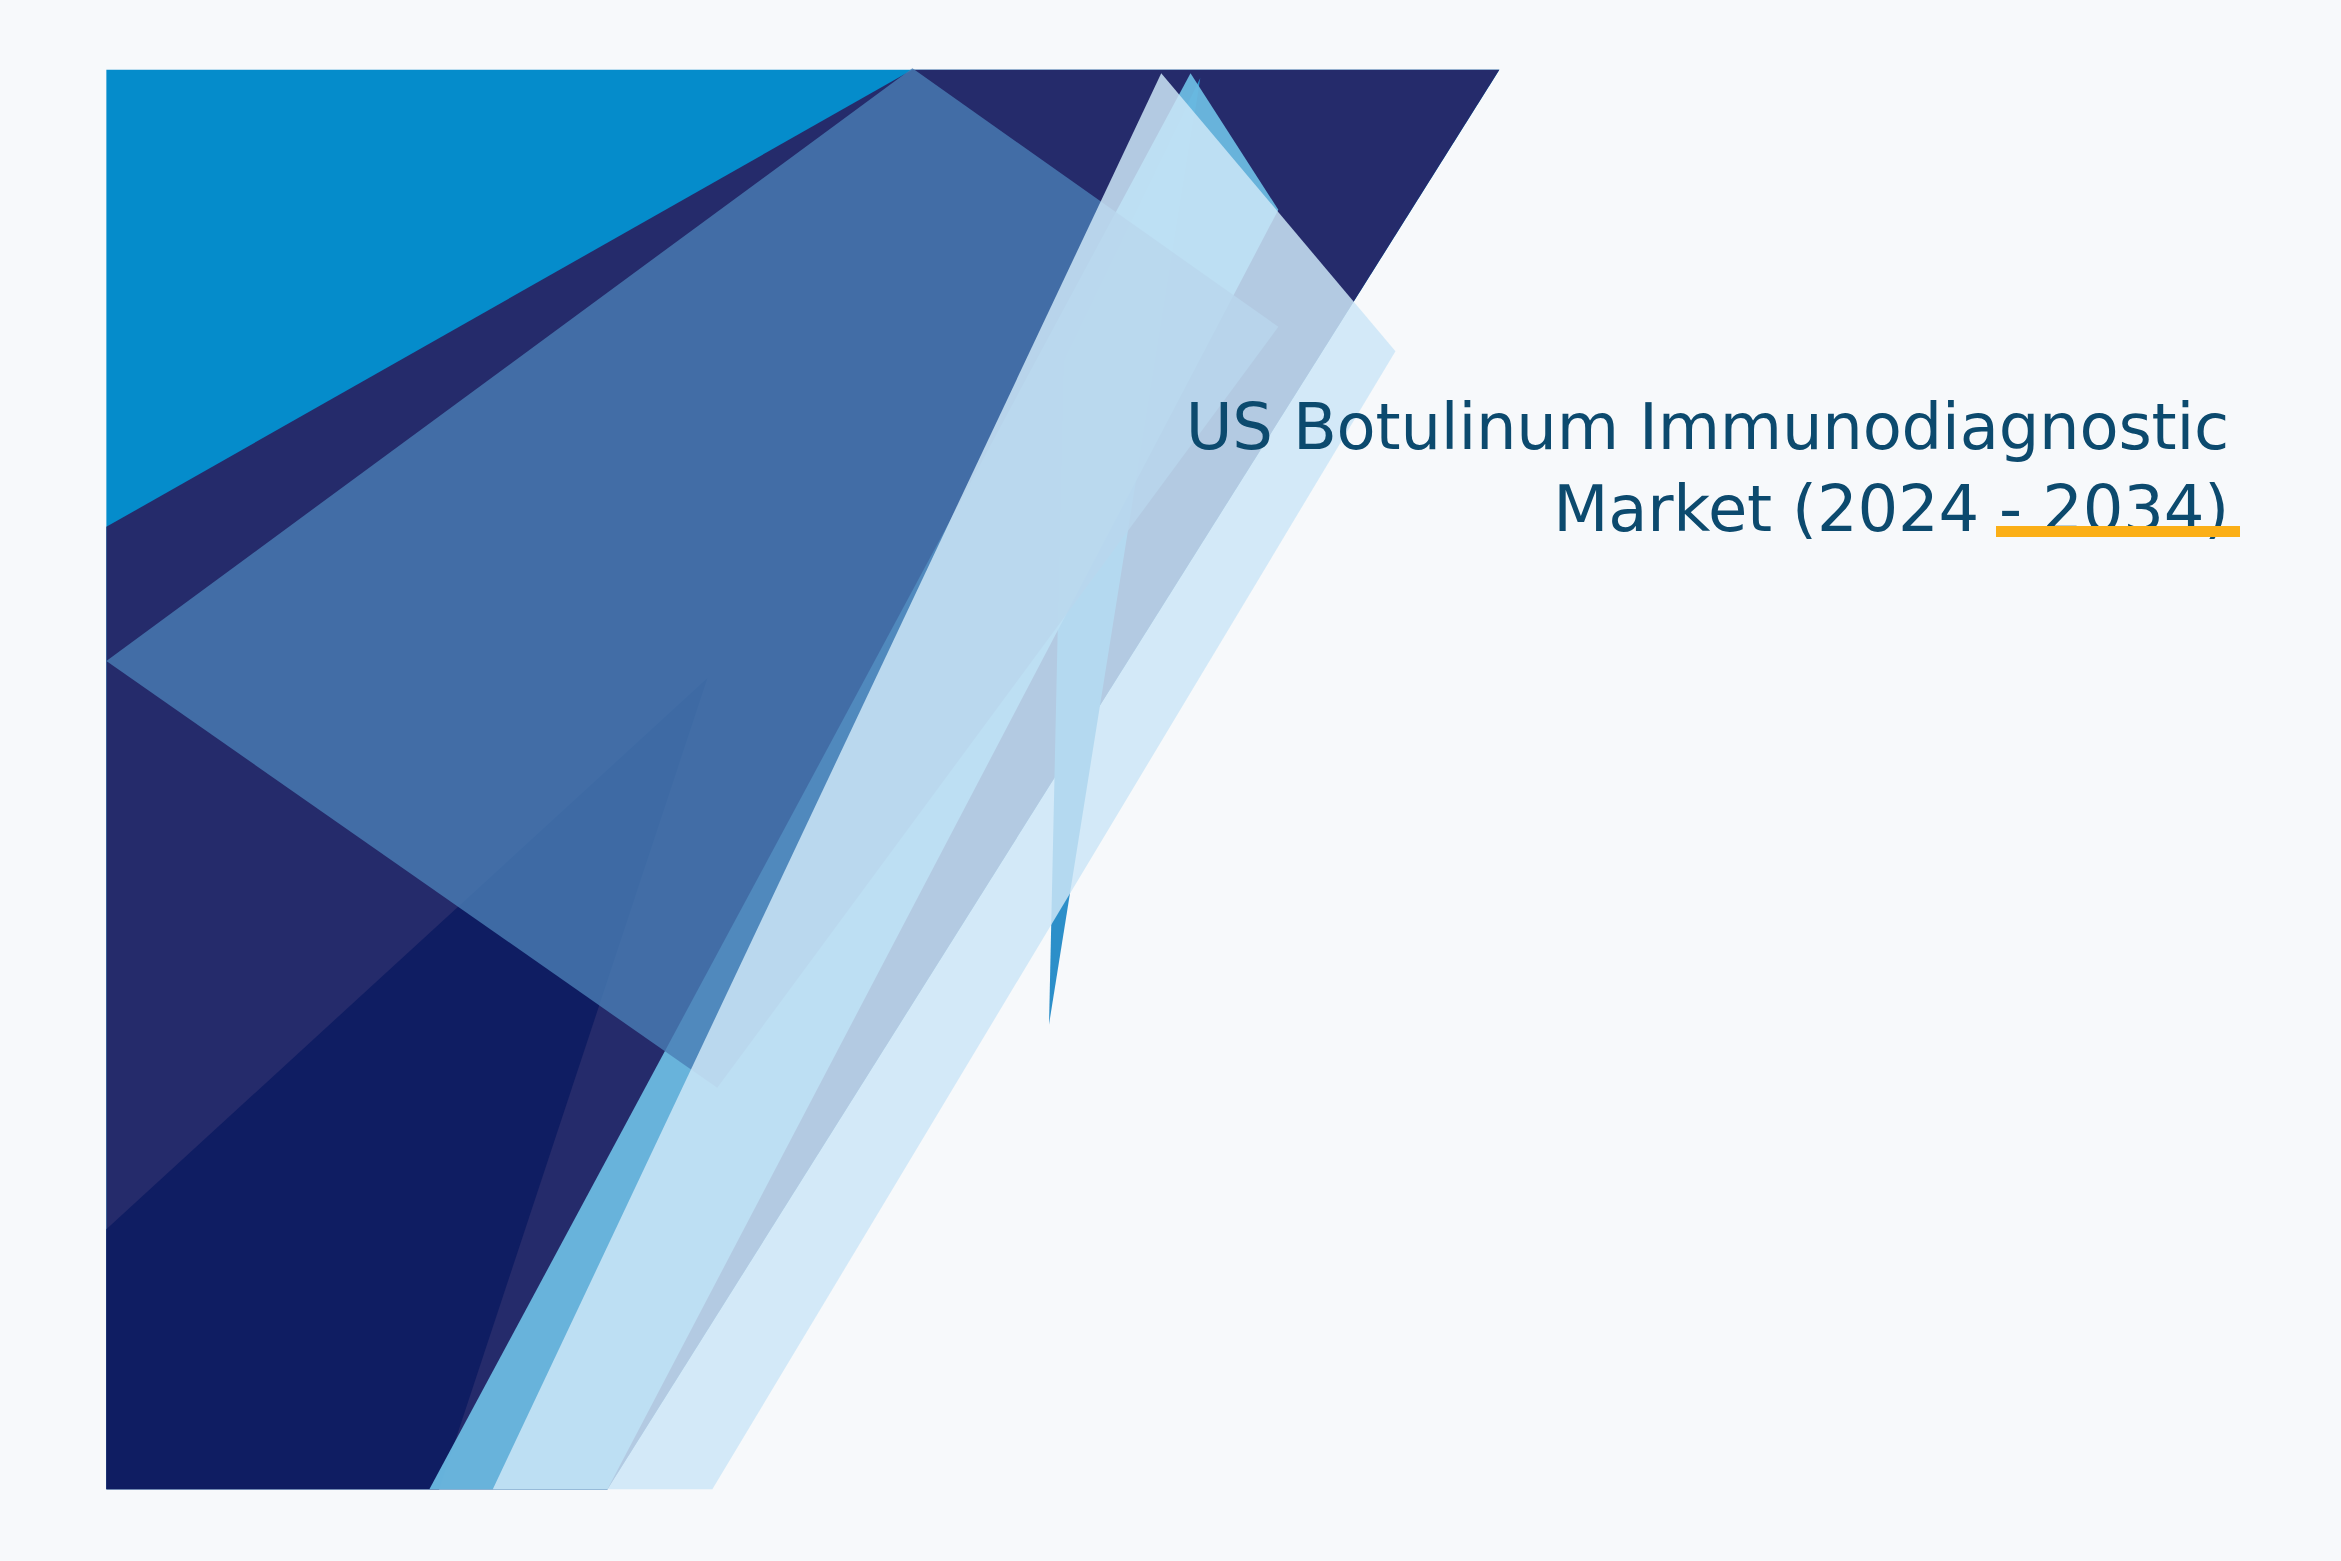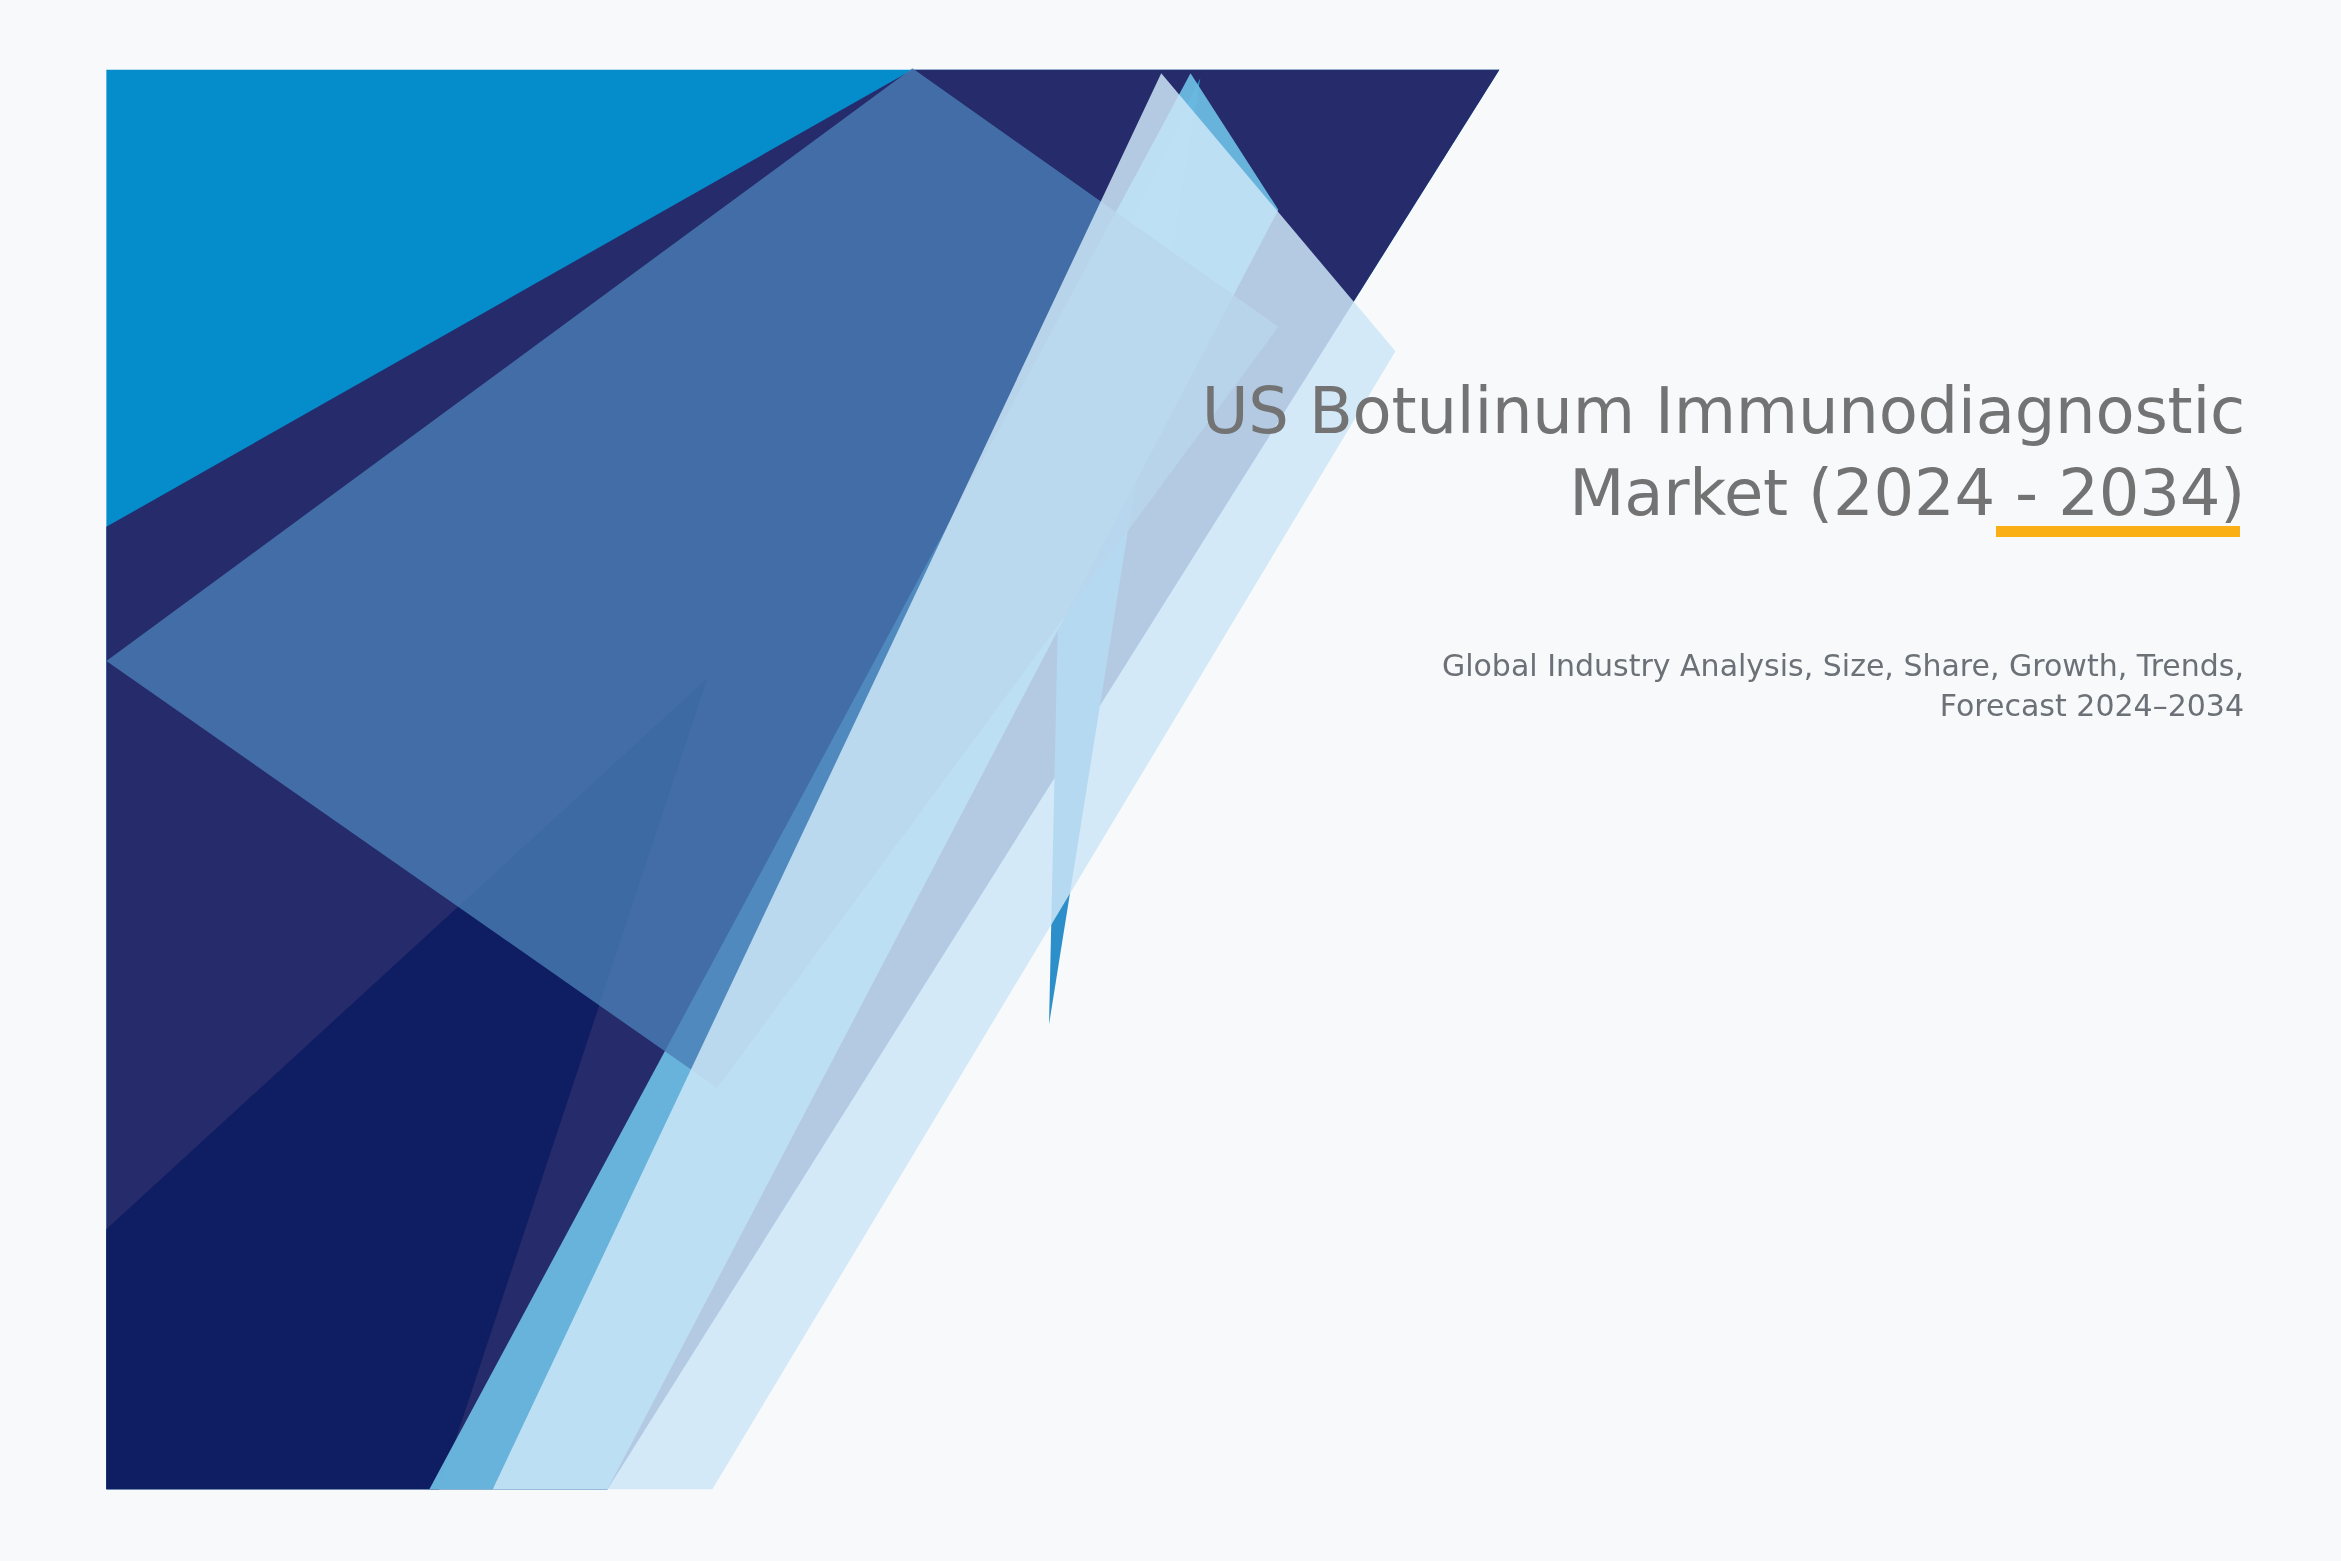--- a/index.html
+++ b/index.html
@@ -37,23 +37,23 @@
     top: 371px;
     width: 1269px;
     text-align: right;
   }
 
   .title {
     font-family: "DejaVu Sans", sans-serif;
     font-size: 64px;
     line-height: 1.28;
     font-weight: 400;
-    color: #737373;
+    color: #0c4a6e;
     letter-spacing: -0.2px;
-    margin: 0;
+    margin: 16px;
     position: relative;
     z-index: 3;
     white-space: pre-line;
   }
 
   .title-underline {
     position: absolute;
     left: 1996px;
     top: 526px;
     width: 244px;
@@ -102,16 +102,15 @@
     <polygon points="2380,150 2860,720 1460,3053 1010,3053" fill="#CDE6F7" opacity="0.85"></polygon>
 
   </svg>
 
   <div class="text-block">
     <h1 class="title">US Botulinum Immunodiagnostic Market (2024 - 2034)</h1>
   </div>
 
   <div class="title-underline"></div>
 
-  <div class="subtitle">Global Industry Analysis, Size, Share, Growth, Trends, Forecast 2024–2034</div>
 
 </div>
 
 
 </body></html>

